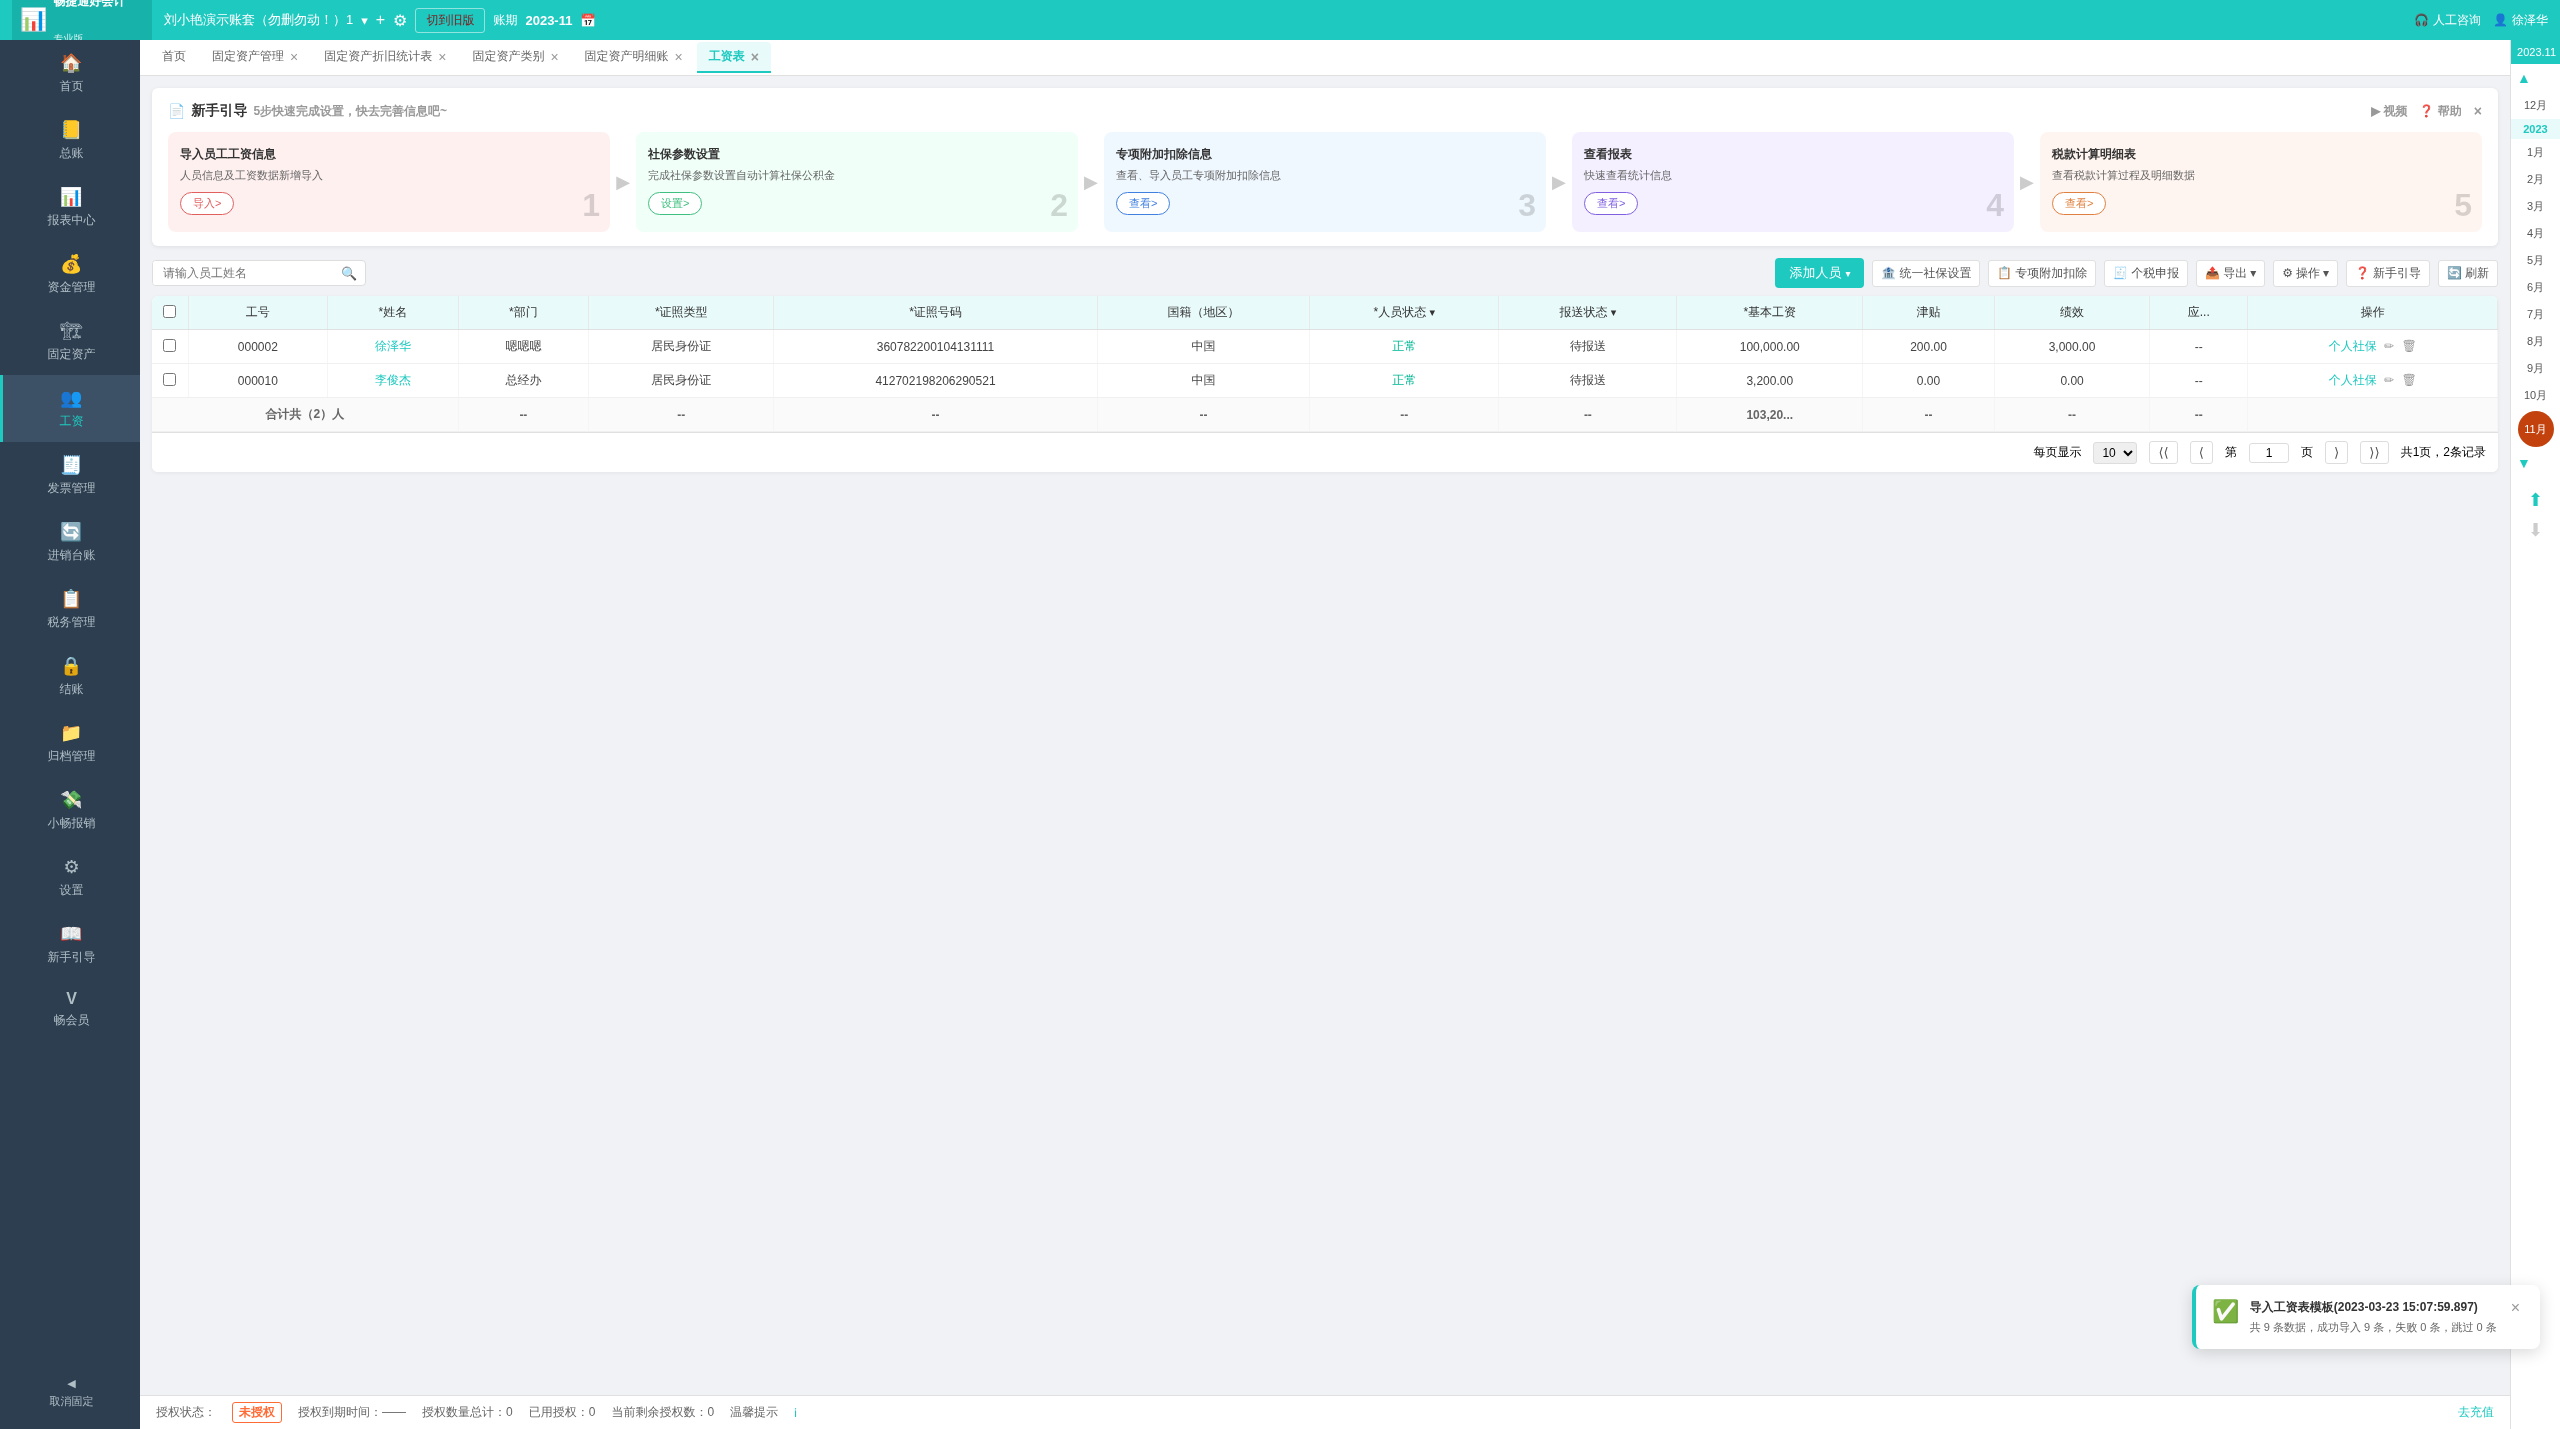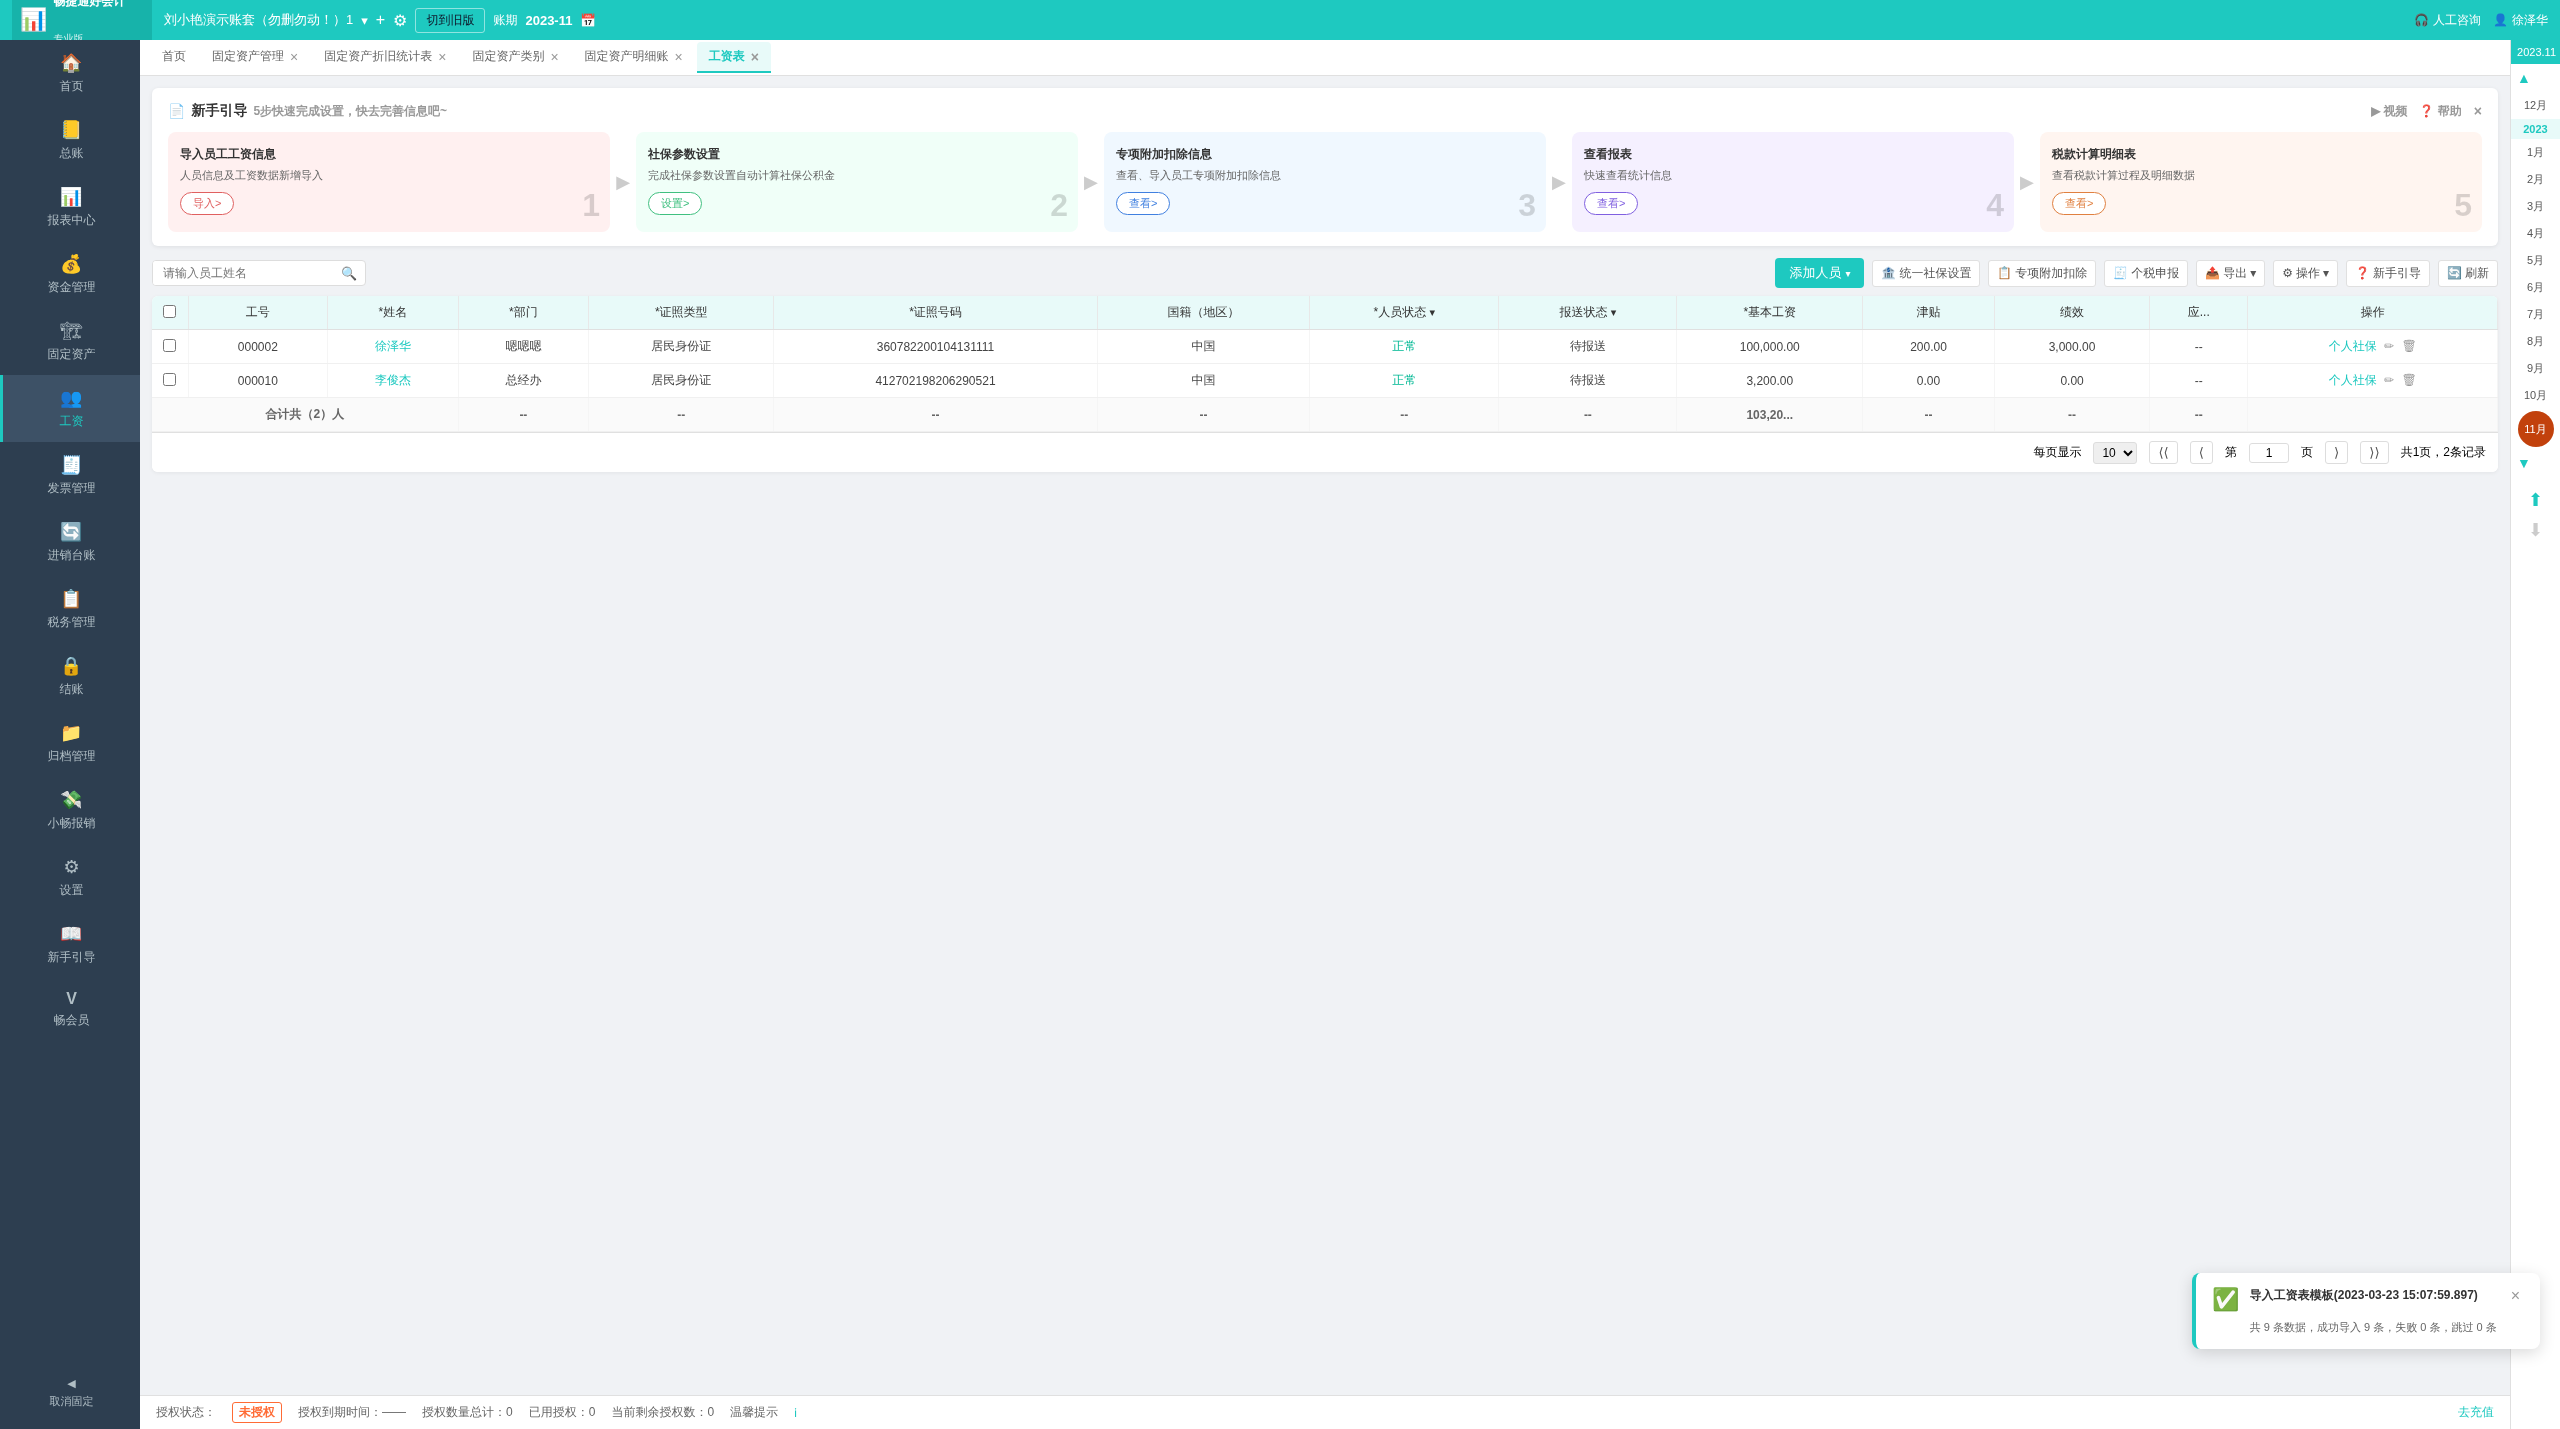--- a/index.html
+++ b/index.html
@@ -17,21 +17,21 @@
     }
     .top-bar .logo-area {
       display: flex; align-items: center; gap: 6px; min-width: 140px;
       background: #17b3aa; height: 100%; padding: 0 8px;
     }
     .logo-text { font-size: 12px; font-weight: bold; color: white; line-height: 1.2; }
     .logo-sub { font-size: 10px; color: rgba(255,255,255,0.8); margin-top: 24px; }
     .top-bar-main { display: flex; align-items: center; flex: 1; gap: 8px; padding: 0 12px; }
     .account-name { font-size: 13px; color: white; }
     .account-dropdown { color: white; cursor: pointer; }
-    .top-bar-btn { background: none; border: 1px solid rgba(255,255,255,0.5); color: #0f172a; padding: 3px 10px; border-radius: 3px; cursor: pointer; font-size: 12px; }
+    .top-bar-btn { background: none; border: 1px solid rgba(255,255,255,0.5); color: #7f1d1d; padding: 3px 10px; border-radius: 3px; cursor: pointer; font-size: 12px; }
     .period-label { color: white; font-size: 12px; }
     .period-value { color: white; font-weight: bold; }
     .top-right { display: flex; align-items: center; gap: 12px; }
     .top-right-item { color: white; font-size: 12px; cursor: pointer; display: flex; align-items: center; gap: 4px; }
 
     
     .main-layout { display: flex; flex: 1; overflow: hidden; }
 
     
     .sidebar {
@@ -165,21 +165,21 @@
     .rs-nav { display: flex; align-items: center; justify-content: space-between; width: 100%; padding: 4px; }
     .rs-nav-btn { cursor: pointer; color: #1ec9c0; font-size: 14px; padding: 2px; }
 
     
     .toast {
       position: fixed; bottom: 80px; right: 20px; background: white; border-radius: 8px; padding: 14px 16px;
       box-shadow: 0 4px 16px rgba(0,0,0,0.15); display: flex; align-items: flex-start; gap: 10px;
       z-index: 1000; max-width: 360px; border-left: 4px solid #1ec9c0;
     }
     .toast-icon { color: #1ec9c0; font-size: 22px; flex-shrink: 0; }
-    .toast-title { font-size: 12px; font-weight: bold; color: #333; margin-bottom: 16px; }
+    .toast-title { font-size: 12px; font-weight: bold; color: #333; margin-bottom: 4px; }
     .toast-desc { font-size: 11px; color: #666; }
     .toast-close { margin-left: auto; cursor: pointer; color: #999; font-size: 16px; padding: 0 4px; }
   </style>
 </head>
 <body>
 
 <div class="top-bar">
   <div class="logo-area">
     <span style="font-size:22px;">📊</span>
     <div>

